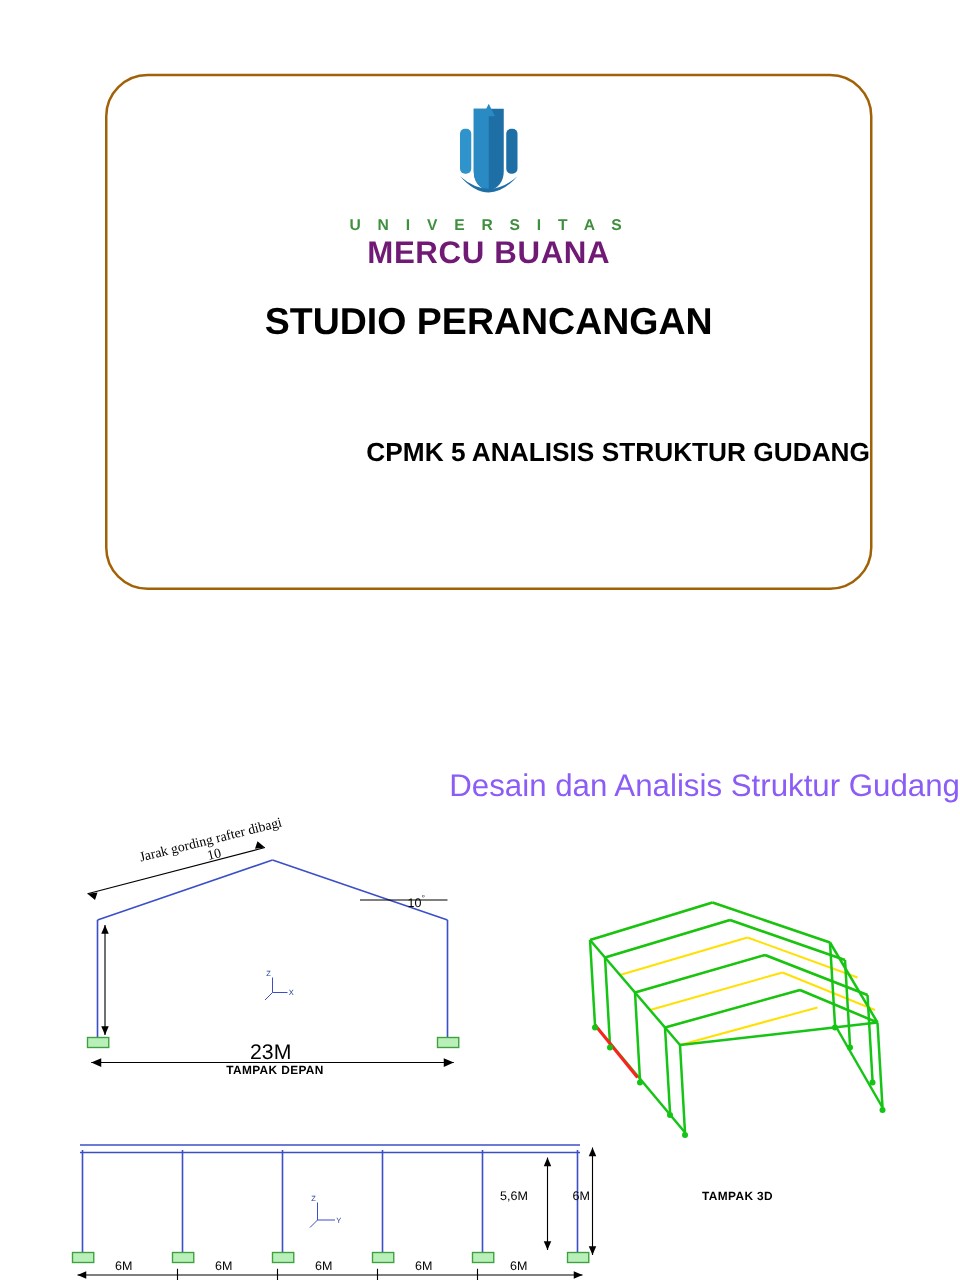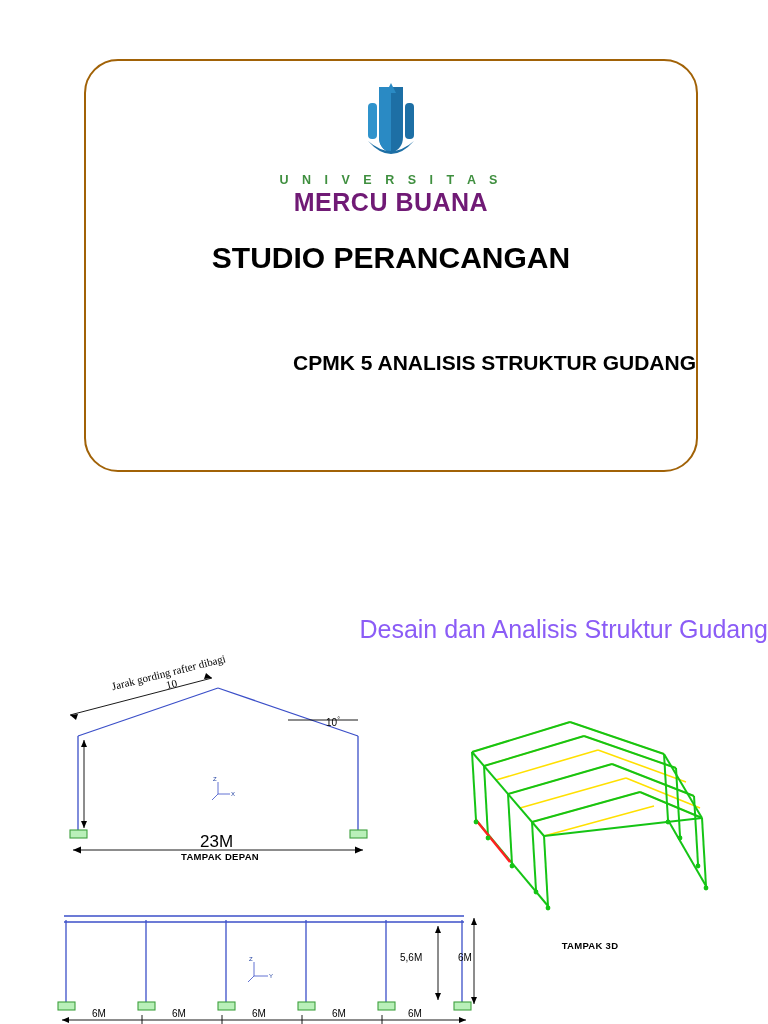--- a/index.html
+++ b/index.html
@@ -195,21 +195,21 @@
           <circle cx="86" cy="192" r="2.4"></circle>
         <circle cx="98" cy="208" r="2.4"></circle>
           <circle cx="218" cy="122" r="2.4"></circle>
         <circle cx="230" cy="138" r="2.4"></circle>
           <circle cx="248" cy="166" r="2.4"></circle>
         <circle cx="256" cy="188" r="2.4"></circle>
       </g>
     </svg>
   </div>
 
-  <div class="cap" style="left:530px;top:380px;width:120px;text-align:center;">TAMPAK 3D</div>
+  <div class="cap" style="left:530px;top:392px;width:120px;text-align:center;">TAMPAK 3D</div>
 
   <div style="position:absolute;left:40px;top:340px;width:440px;height:124px;">
     <svg width="440" height="124" viewBox="0 0 440 124" aria-hidden="true">
       <g stroke="#3b4fc8" stroke-width="1.3" fill="none">
         <line x1="24" y1="16" x2="424" y2="16"></line>
         <line x1="24" y1="22" x2="424" y2="22"></line>
         <line x1="26" y1="20" x2="26" y2="104"></line>
         <line x1="106" y1="20" x2="106" y2="104"></line>
         <line x1="186" y1="20" x2="186" y2="104"></line>
         <line x1="266" y1="20" x2="266" y2="104"></line>

